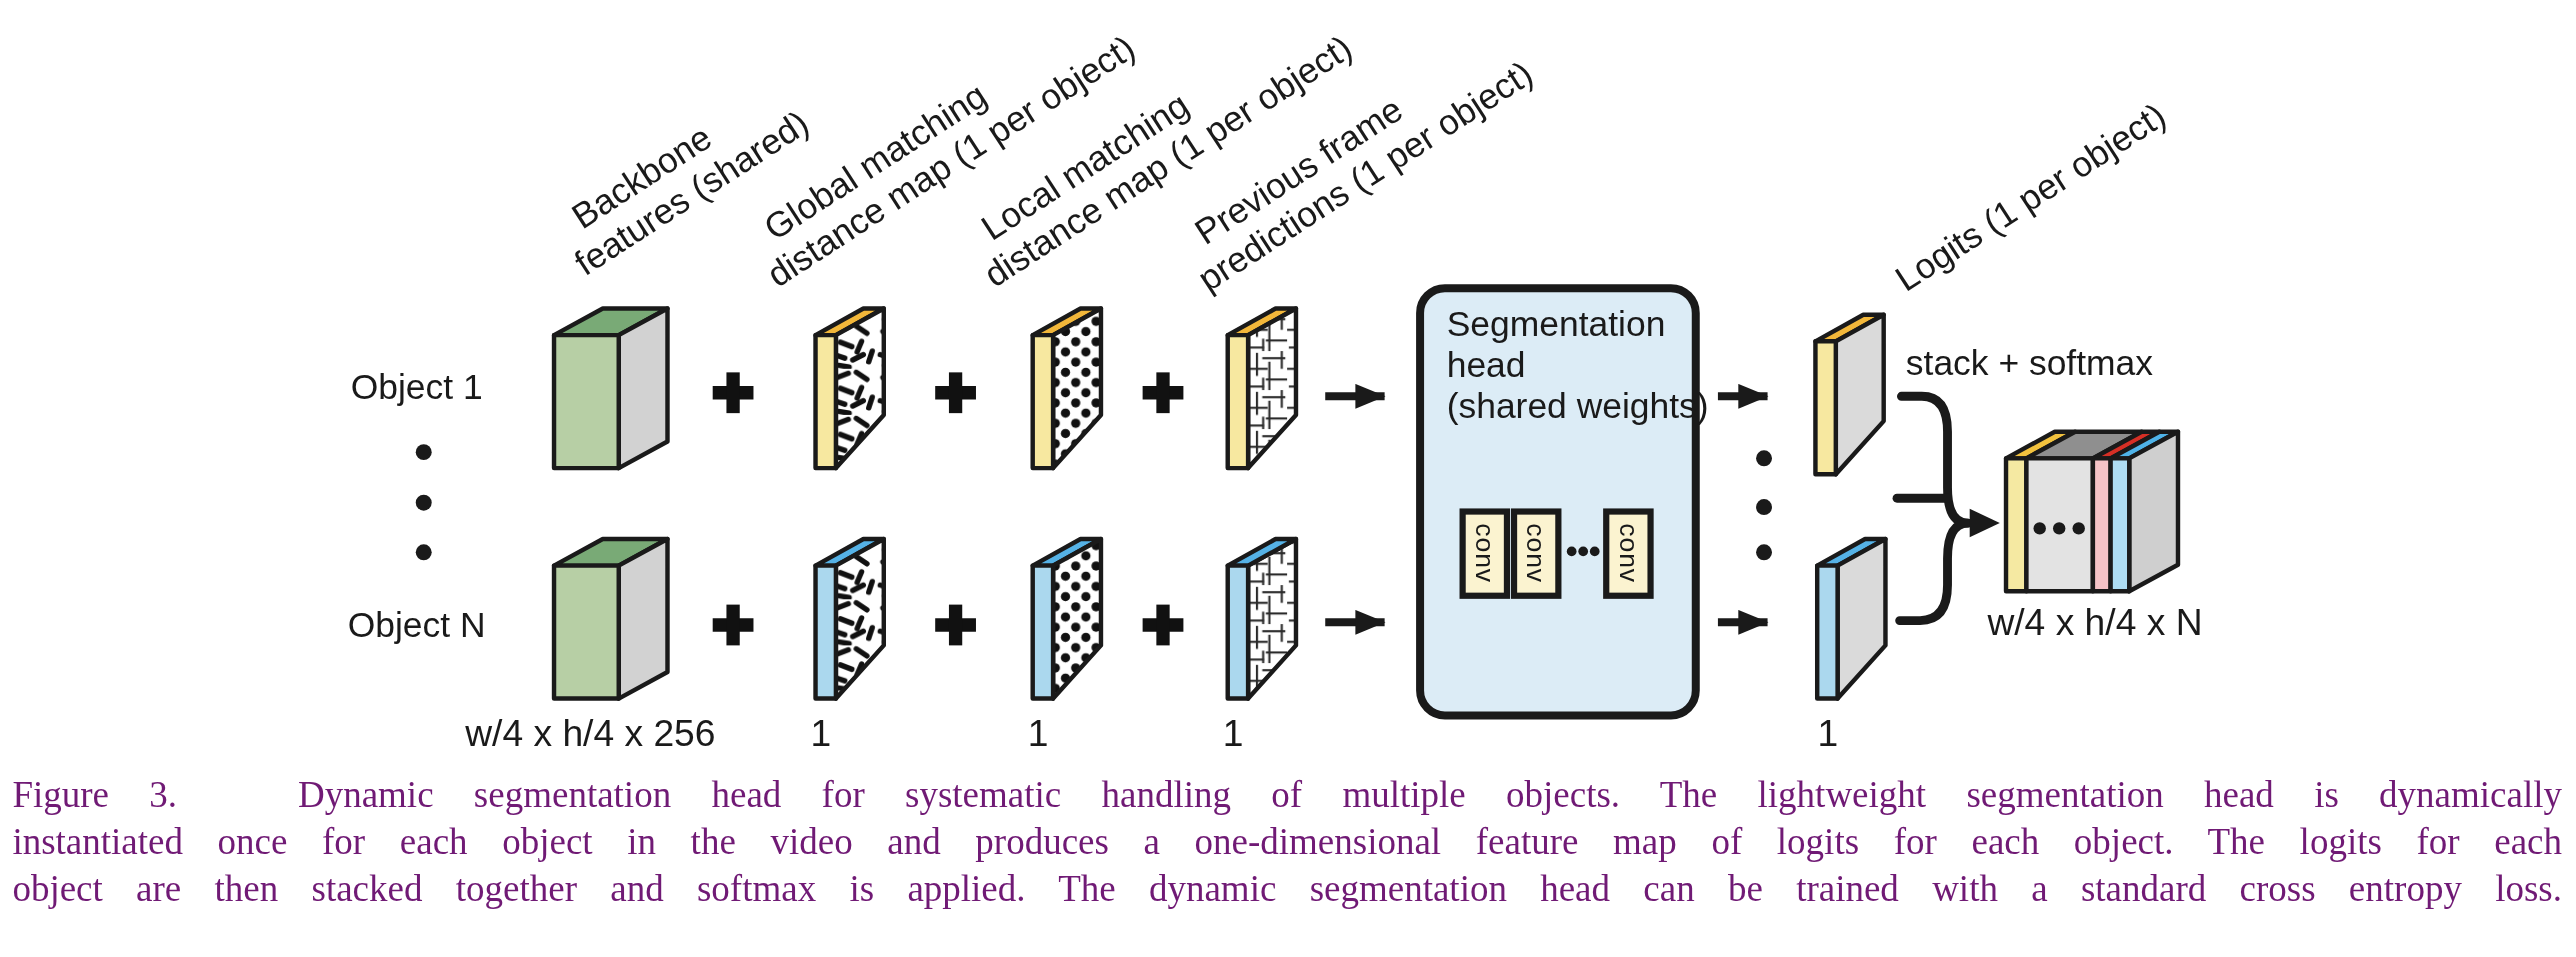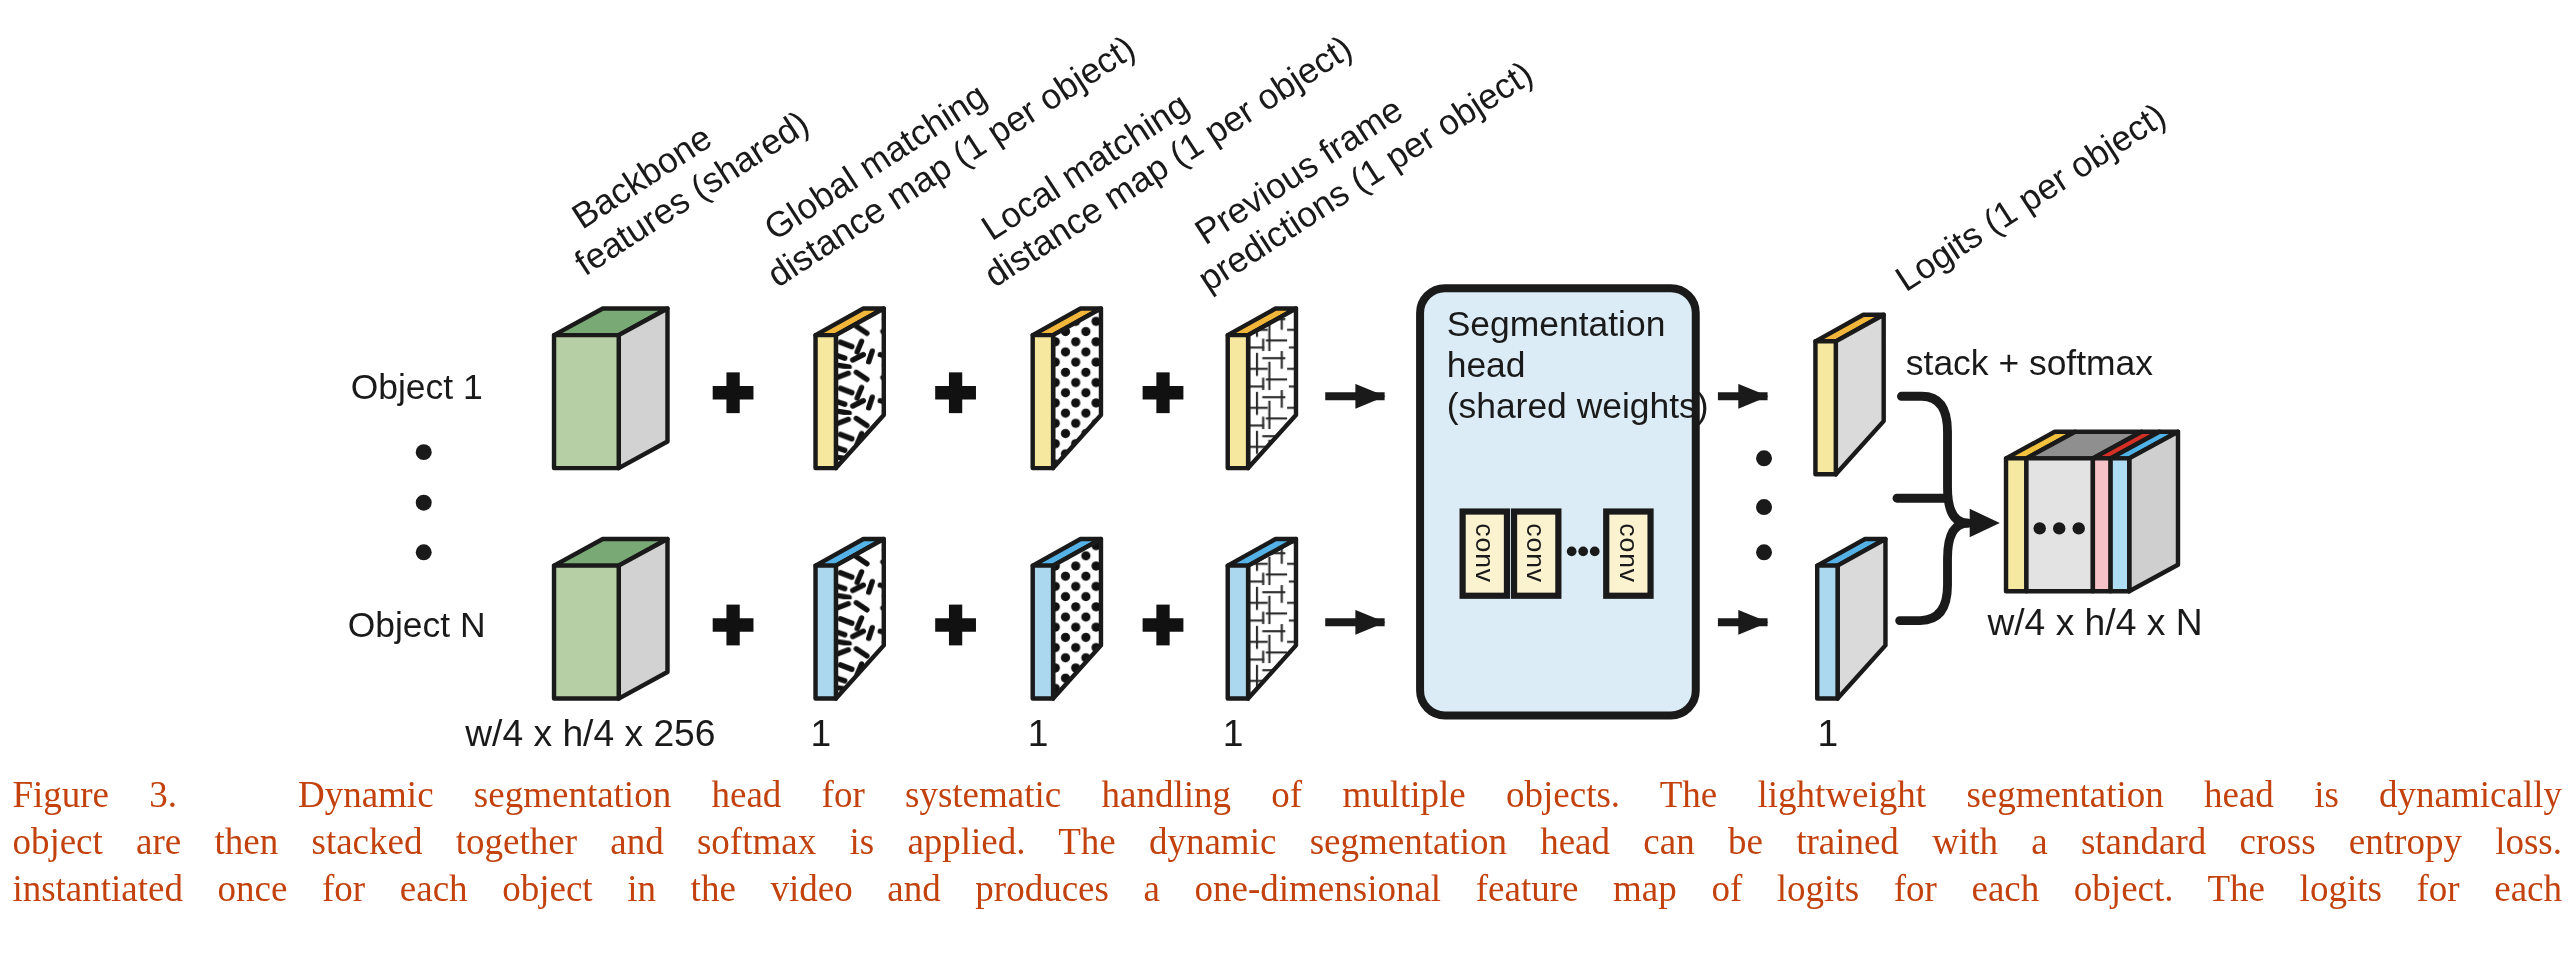--- a/index.html
+++ b/index.html
@@ -3,21 +3,21 @@
 <meta charset="utf-8">
 <style>
   html,body{margin:0;padding:0;background:#ffffff;}
   body{width:2576px;height:957px;overflow:hidden;font-family:"Liberation Sans",sans-serif;}
   #figure-svg{display:block;}
   #caption{
     margin:5.3px 14px 0 12.4px;
     font-family:"Liberation Serif",serif;
     font-size:37px;
     line-height:47px;
-    color:#c2410c;
+    color:#701a75;
   }
   .cap-line{
     text-align:justify;
     -moz-text-align-last:justify;
     text-align-last:justify;
     white-space:normal;
   }
   text{fill:#1a1a1a;}
   .dia-label{font-size:40px;}
   .dim-label{font-size:42px;}
@@ -236,16 +236,16 @@
   <text class="dim-label" x="666" y="842" text-anchor="middle">w/4  x  h/4 x 256</text>
   <text class="dim-label" x="926" y="842" text-anchor="middle">1</text>
   <text class="dim-label" x="1171" y="842" text-anchor="middle">1</text>
   <text class="dim-label" x="1391" y="842" text-anchor="middle">1</text>
   <text class="dim-label" x="2062" y="842" text-anchor="middle">1</text>
   <text class="dim-label" x="2242" y="716">w/4  x  h/4  x N</text>
 </svg>
 
 <div id="caption">
   <div class="cap-line">Figure 3.&nbsp;&nbsp; Dynamic segmentation head for systematic handling of multiple objects. The lightweight segmentation head is dynamically</div>
+  <div class="cap-line">instantiated once for each object in the video and produces a one-dimensional feature map of logits for each object. The logits for each</div>
   <div class="cap-line">object are then stacked together and softmax is applied. The dynamic segmentation head can be trained with a standard cross entropy loss.</div>
-  <div class="cap-line">instantiated once for each object in the video and produces a one-dimensional feature map of logits for each object. The logits for each</div>
 </div>
 
 
 </body></html>

